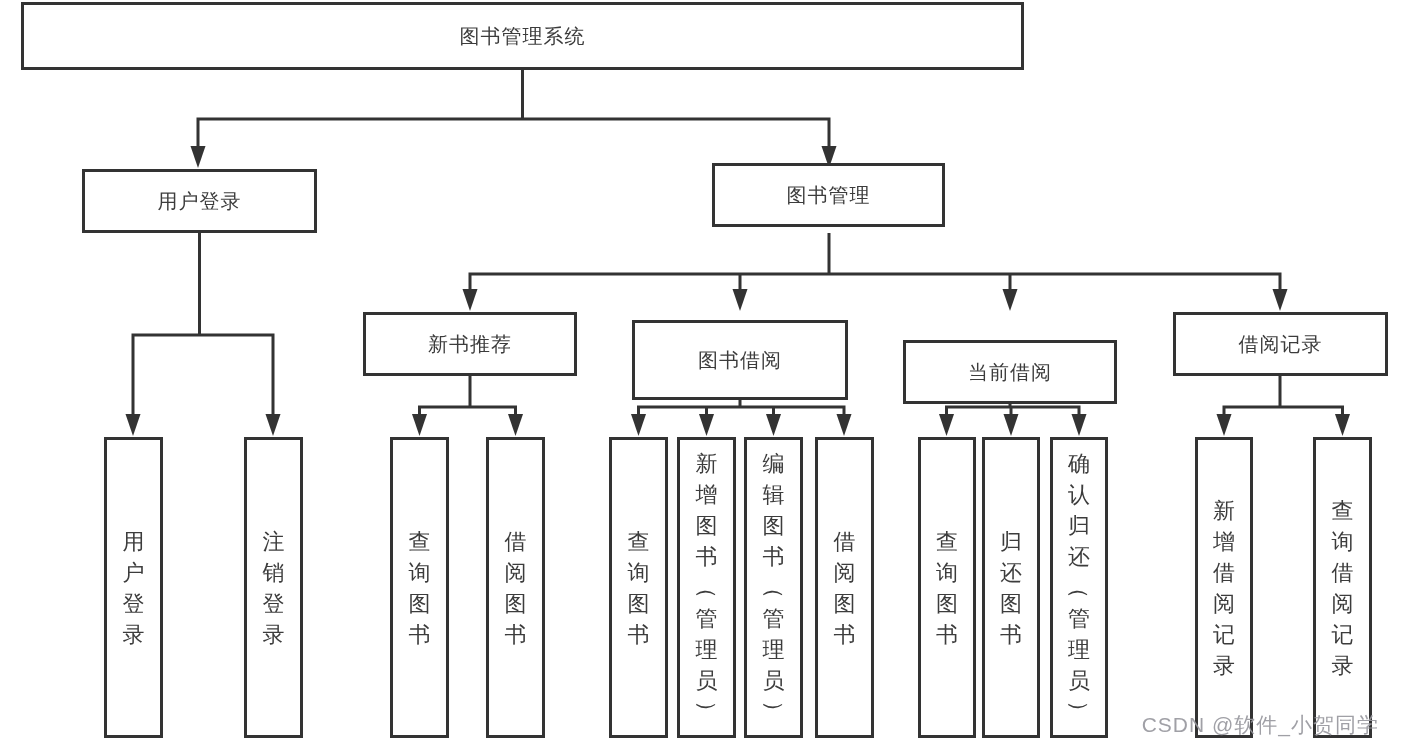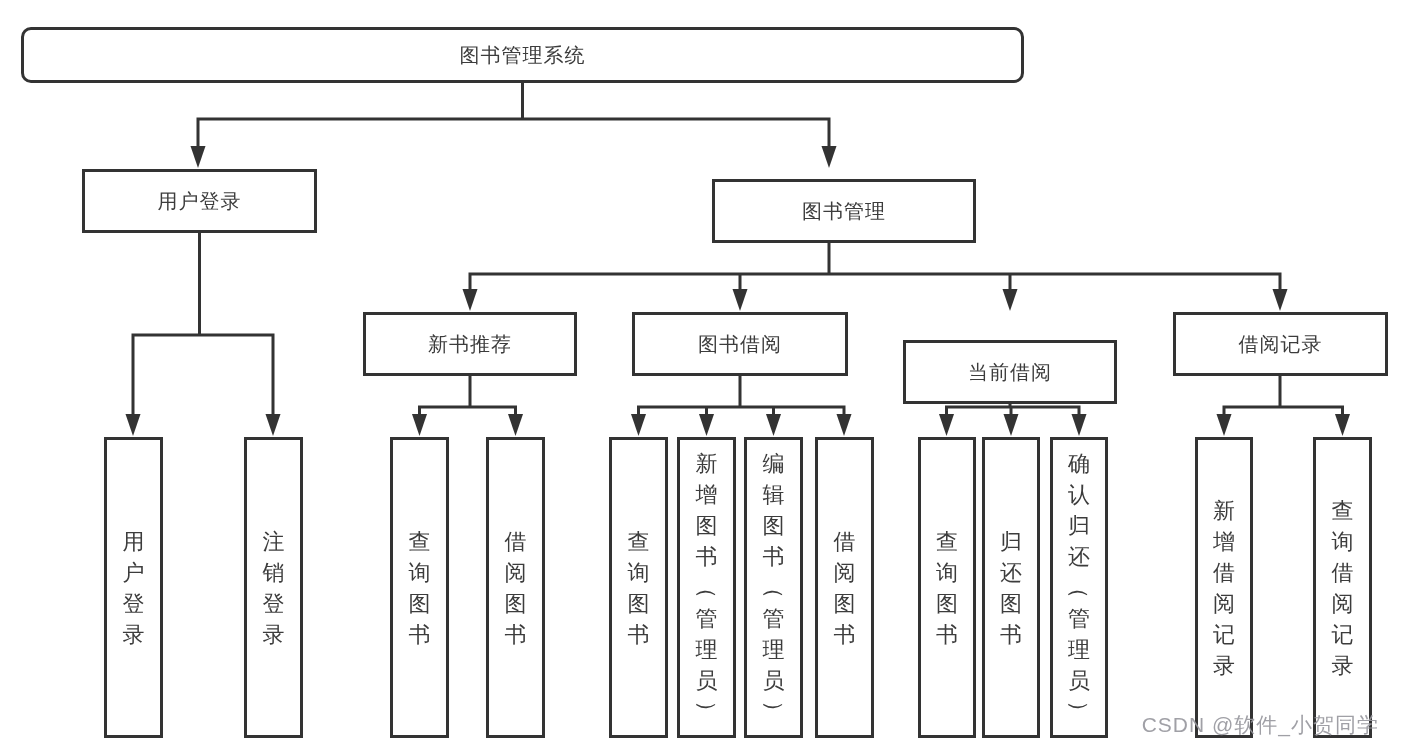--- a/index.html
+++ b/index.html
@@ -40,27 +40,27 @@
     color: #3c3c3c;
     font-size: 22px;
     top: 437px;
     height: 301px;
     width: 59px;
   }
   .vnode div { height: 31px; line-height: 31px; text-align: center; }
   .vnode div.rot { transform: rotate(90deg); }
 
   
-  #root        { left: 21px;   top: 27px;  width: 1003px; height: 56px; border-radius: 10px; }
+  #root        { left: 21px;   top: 2px;  width: 1003px; height: 68px; }
   
   #n-userlogin { left: 82px;   top: 169px; width: 235px; height: 64px; }
-  #n-bookmgmt  { left: 712px;  top: 179px; width: 264px; height: 64px; }
+  #n-bookmgmt  { left: 712px;  top: 163px; width: 233px; height: 64px; }
   
   #n-newbooks  { left: 363px;  top: 312px; width: 214px; height: 64px; }
-  #n-borrow    { left: 632px;  top: 312px; width: 216px; height: 64px; }
+  #n-borrow    { left: 632px;  top: 320px; width: 216px; height: 80px; }
   #n-current   { left: 903px;  top: 312px; width: 214px; height: 64px; margin-top: 28px; }
   #n-records   { left: 1173px; top: 312px; width: 215px; height: 64px; }
   
   #l-login       { left: 104px;  }
   #l-logout      { left: 244px;  }
   #l-nb-query    { left: 390px;  }
   #l-nb-borrow   { left: 486px;  }
   #l-bw-query    { left: 609px;  }
   #l-bw-add      { left: 677px;  }
   #l-bw-edit     { left: 744px;  }

